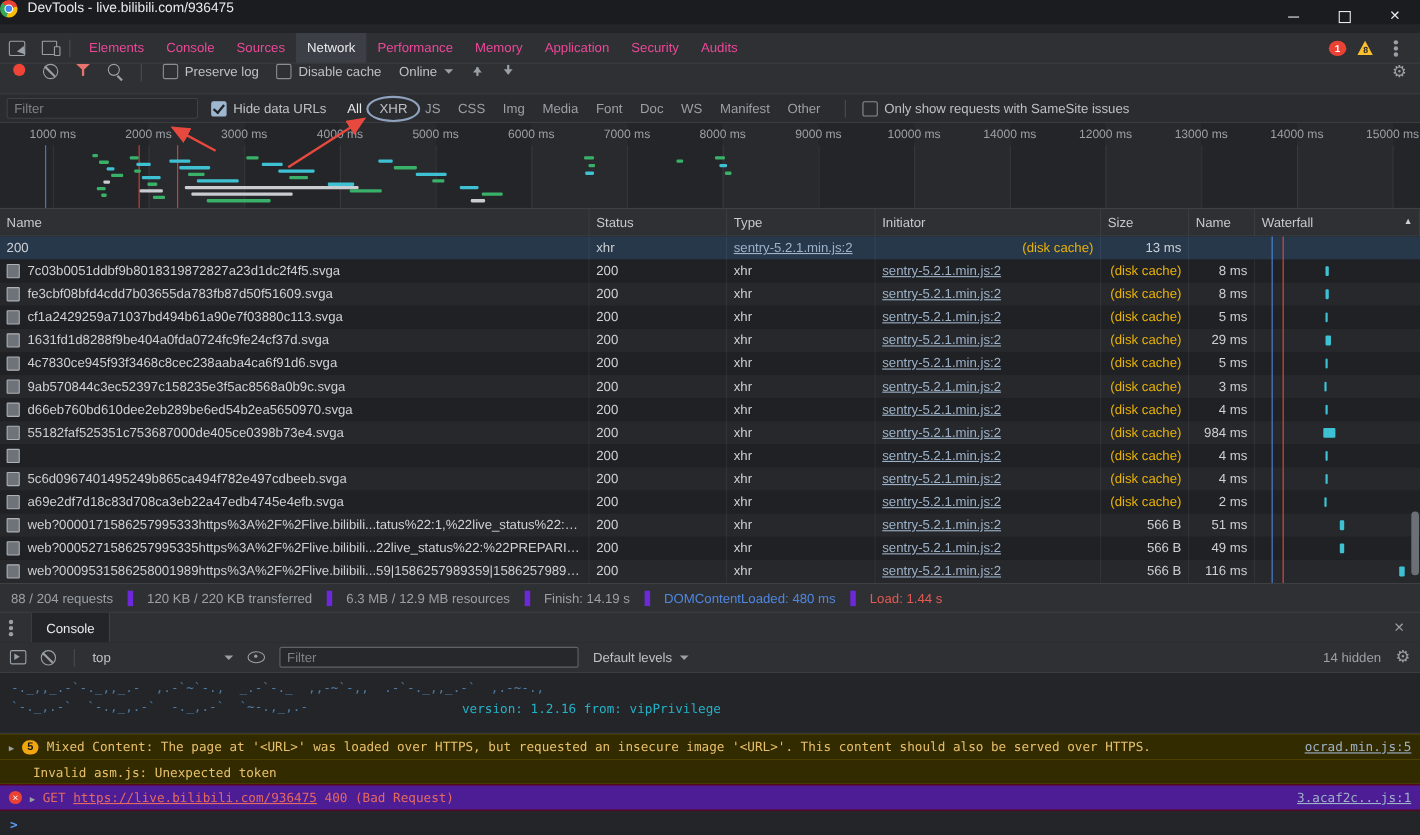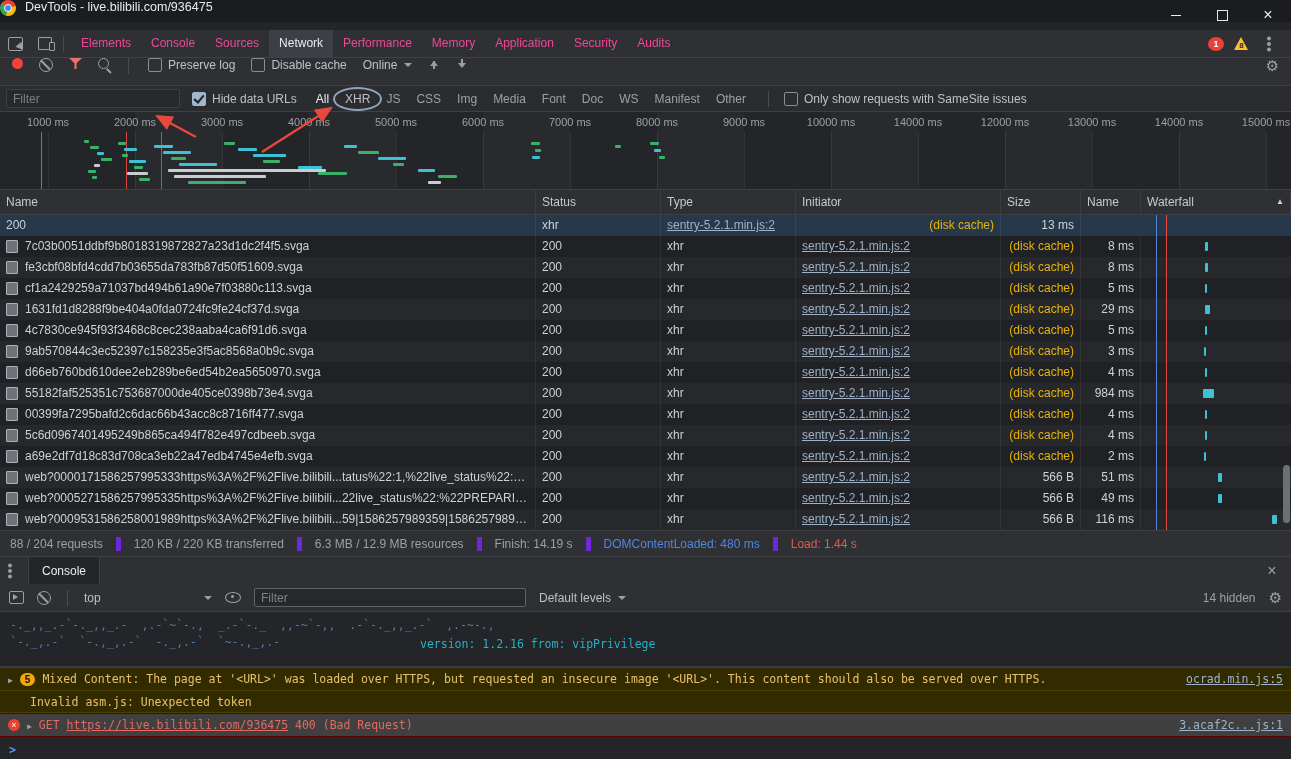--- a/index.html
+++ b/index.html
@@ -162,21 +162,21 @@
   .art .l1,.art .l2{line-height:17px;white-space:pre;overflow:hidden}
   .version{position:absolute;left:420px;top:25px;color:#25b1c7}
   .exp::before{content:"▶";font-size:8px;color:#9aa0a6}
   .cwarn{height:22px;background:#332b00;border-top:1px solid #4d4100;border-bottom:1px solid #4d4100;
     color:#e8c06b;display:flex;align-items:center;gap:7px;padding:0 8px}
   .cwarn .msg{flex:1;min-width:0;white-space:nowrap;overflow:hidden}
   .cwarn2{height:21px;border-top:none;padding-left:30px}
   .cbadge{background:#f2a60d;color:#141414;border-radius:7px;padding:0 5px;font-size:10px;height:13px;
     line-height:13px;font-weight:700;font-family:"Liberation Sans",sans-serif;flex:none}
   .src{margin-left:auto;color:#9eb2c8;text-decoration:underline;white-space:nowrap;flex:none}
-  .cerr-row{height:22px;background:#404040;border-top:1px solid #5c0000;border-bottom:1px solid #5c0000;
+  .cerr-row{height:22px;background:#4c1d95;border-top:1px solid #5c0000;border-bottom:1px solid #5c0000;
     color:#e46962;display:flex;align-items:center;gap:7px;padding:0 8px}
   .cerr-ic{width:12px;height:12px;border-radius:50%;background:#ea4335;color:#fff;font-size:9px;line-height:12px;
     text-align:center;font-family:"Liberation Sans",sans-serif;flex:none}
   .cerr-ic::before{content:"×"}
   .emsg{white-space:nowrap;overflow:hidden;flex:1;min-width:0}
   .eurl{color:#e46962;text-decoration:underline}
   .cprompt{height:26px;border-bottom:1px solid #38393d;color:#5a9cf8;font-weight:700;
     display:flex;align-items:center;padding:0 9px}
 
   
@@ -571,21 +571,20 @@
         <div class="cell right dim">(disk cache)</div>
         <div class="cell right">984 ms</div>
         <div class="cell wf-cell">
           <i class="wf-bar" style="left: 62px; width: 11px;"></i>
         </div>
       </div>
 
       <div class="row grid">
         <div class="cell name-cell">
           <i class="file-ic"></i>
-          <span class="nm">00399fa7295bafd2c6dac66b43acc8c8716ff477.svga</span>
         </div>
         <div class="cell">200</div>
         <div class="cell">xhr</div>
         <div class="cell"><a class="ini-link">sentry-5.2.1.min.js:2</a></div>
         <div class="cell right dim">(disk cache)</div>
         <div class="cell right">4 ms</div>
         <div class="cell wf-cell">
           <i class="wf-bar" style="left: 64px; width: 2px;"></i>
         </div>
       </div>

